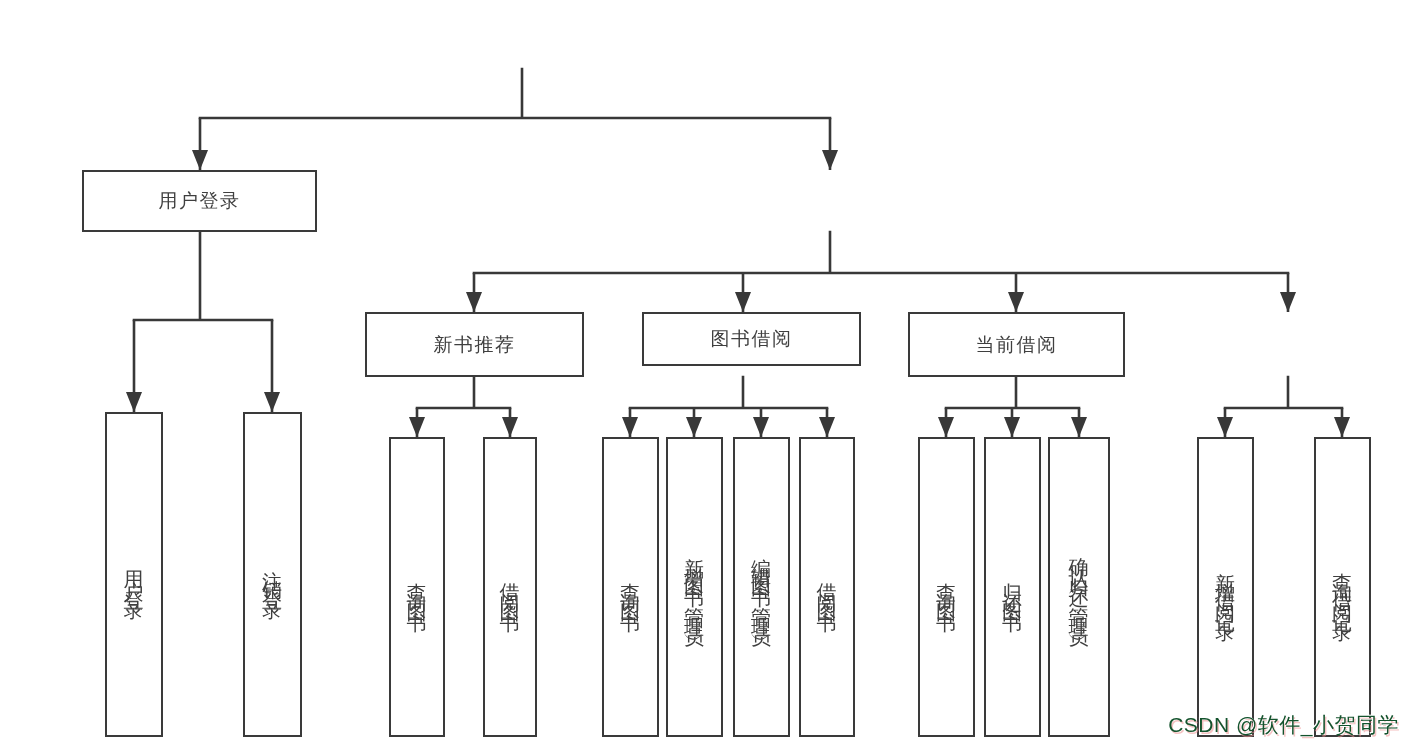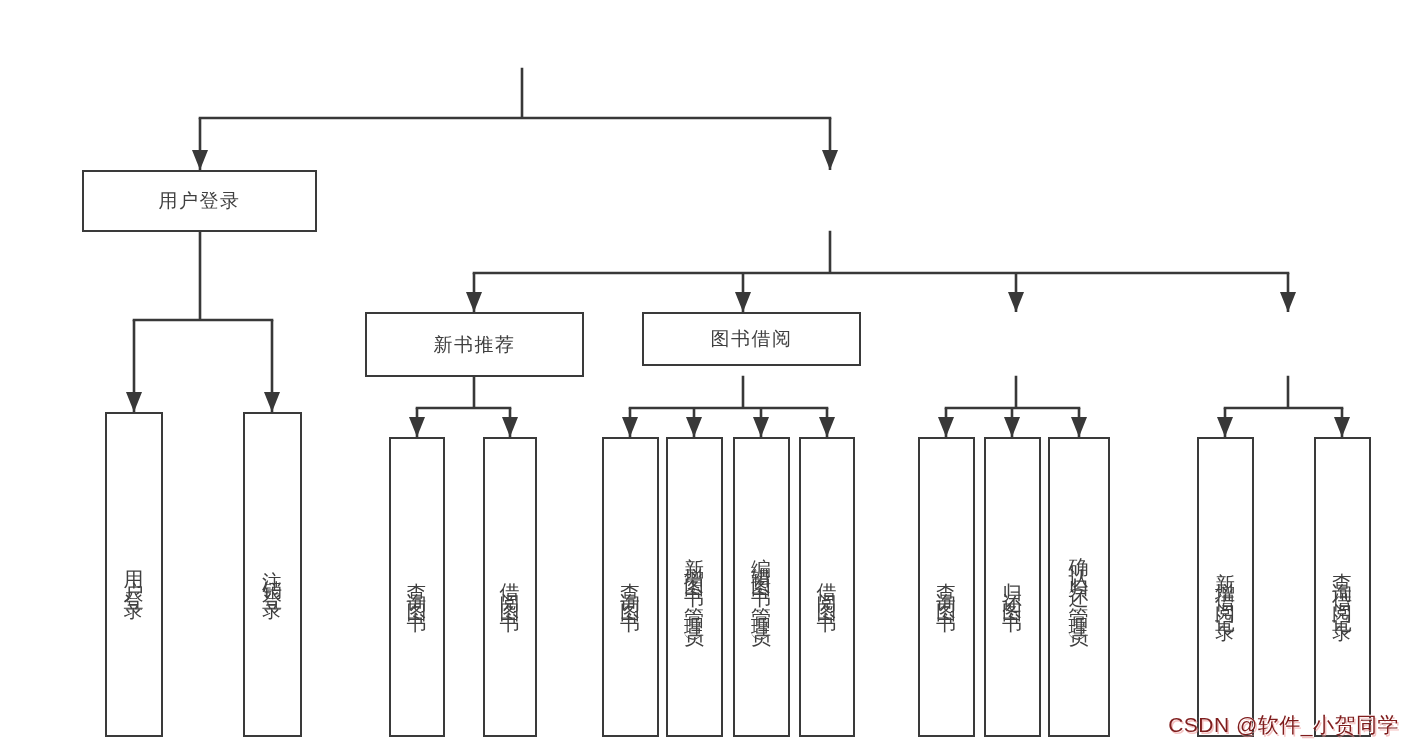--- a/index.html
+++ b/index.html
@@ -43,21 +43,21 @@
     line-height: 1;
     letter-spacing: 10px;
     color: #3f3f3f;
   }
   .watermark {
     position: absolute;
     right: 6px;
     bottom: 8px;
     font-size: 21px;
     letter-spacing: 0.5px;
-    color: #7f1d1d;
+    color: #14532d;
     text-shadow: -1px -1px 0 #ffffff, 1.5px 1.5px 0 rgba(236, 146, 146, 0.55);
     white-space: nowrap;
     z-index: 5;
   }
 </style>
 </head>
 <body>
 
 <div class="canvas">
 
@@ -103,20 +103,21 @@
       <line x1="1225" y1="408" x2="1225" y2="437" marker-end="url(#arw)"></line>
       <line x1="1342" y1="408" x2="1342" y2="437" marker-end="url(#arw)"></line>
     </g>
   </svg>
 
 
   <div class="node h-node" style="left:82px; top:170px; width:235px; height:62px;">用户登录</div>
 
   <div class="node h-node" style="left:365px; top:312px; width:219px; height:65px;">新书推荐</div>
   <div class="node h-node" style="left:634px; top:312px; width:219px; height:54px;margin-left:8px;">图书借阅</div>
+  <div class="node h-node" style="left:908px; top:312px; width:217px; height:65px;">当前借阅</div>
 
   <div class="node leaf" style="left:105px; top:412px; width:58px; height:325px;">
     <span>用户登录</span>
   </div>
   <div class="node leaf" style="left:243px; top:412px; width:59px; height:325px;">
     <span>注销登录</span>
   </div>
 
   <div class="node leaf" style="left:389px; top:437px; width:56px; height:300px;">
     <span>查询图书</span>

